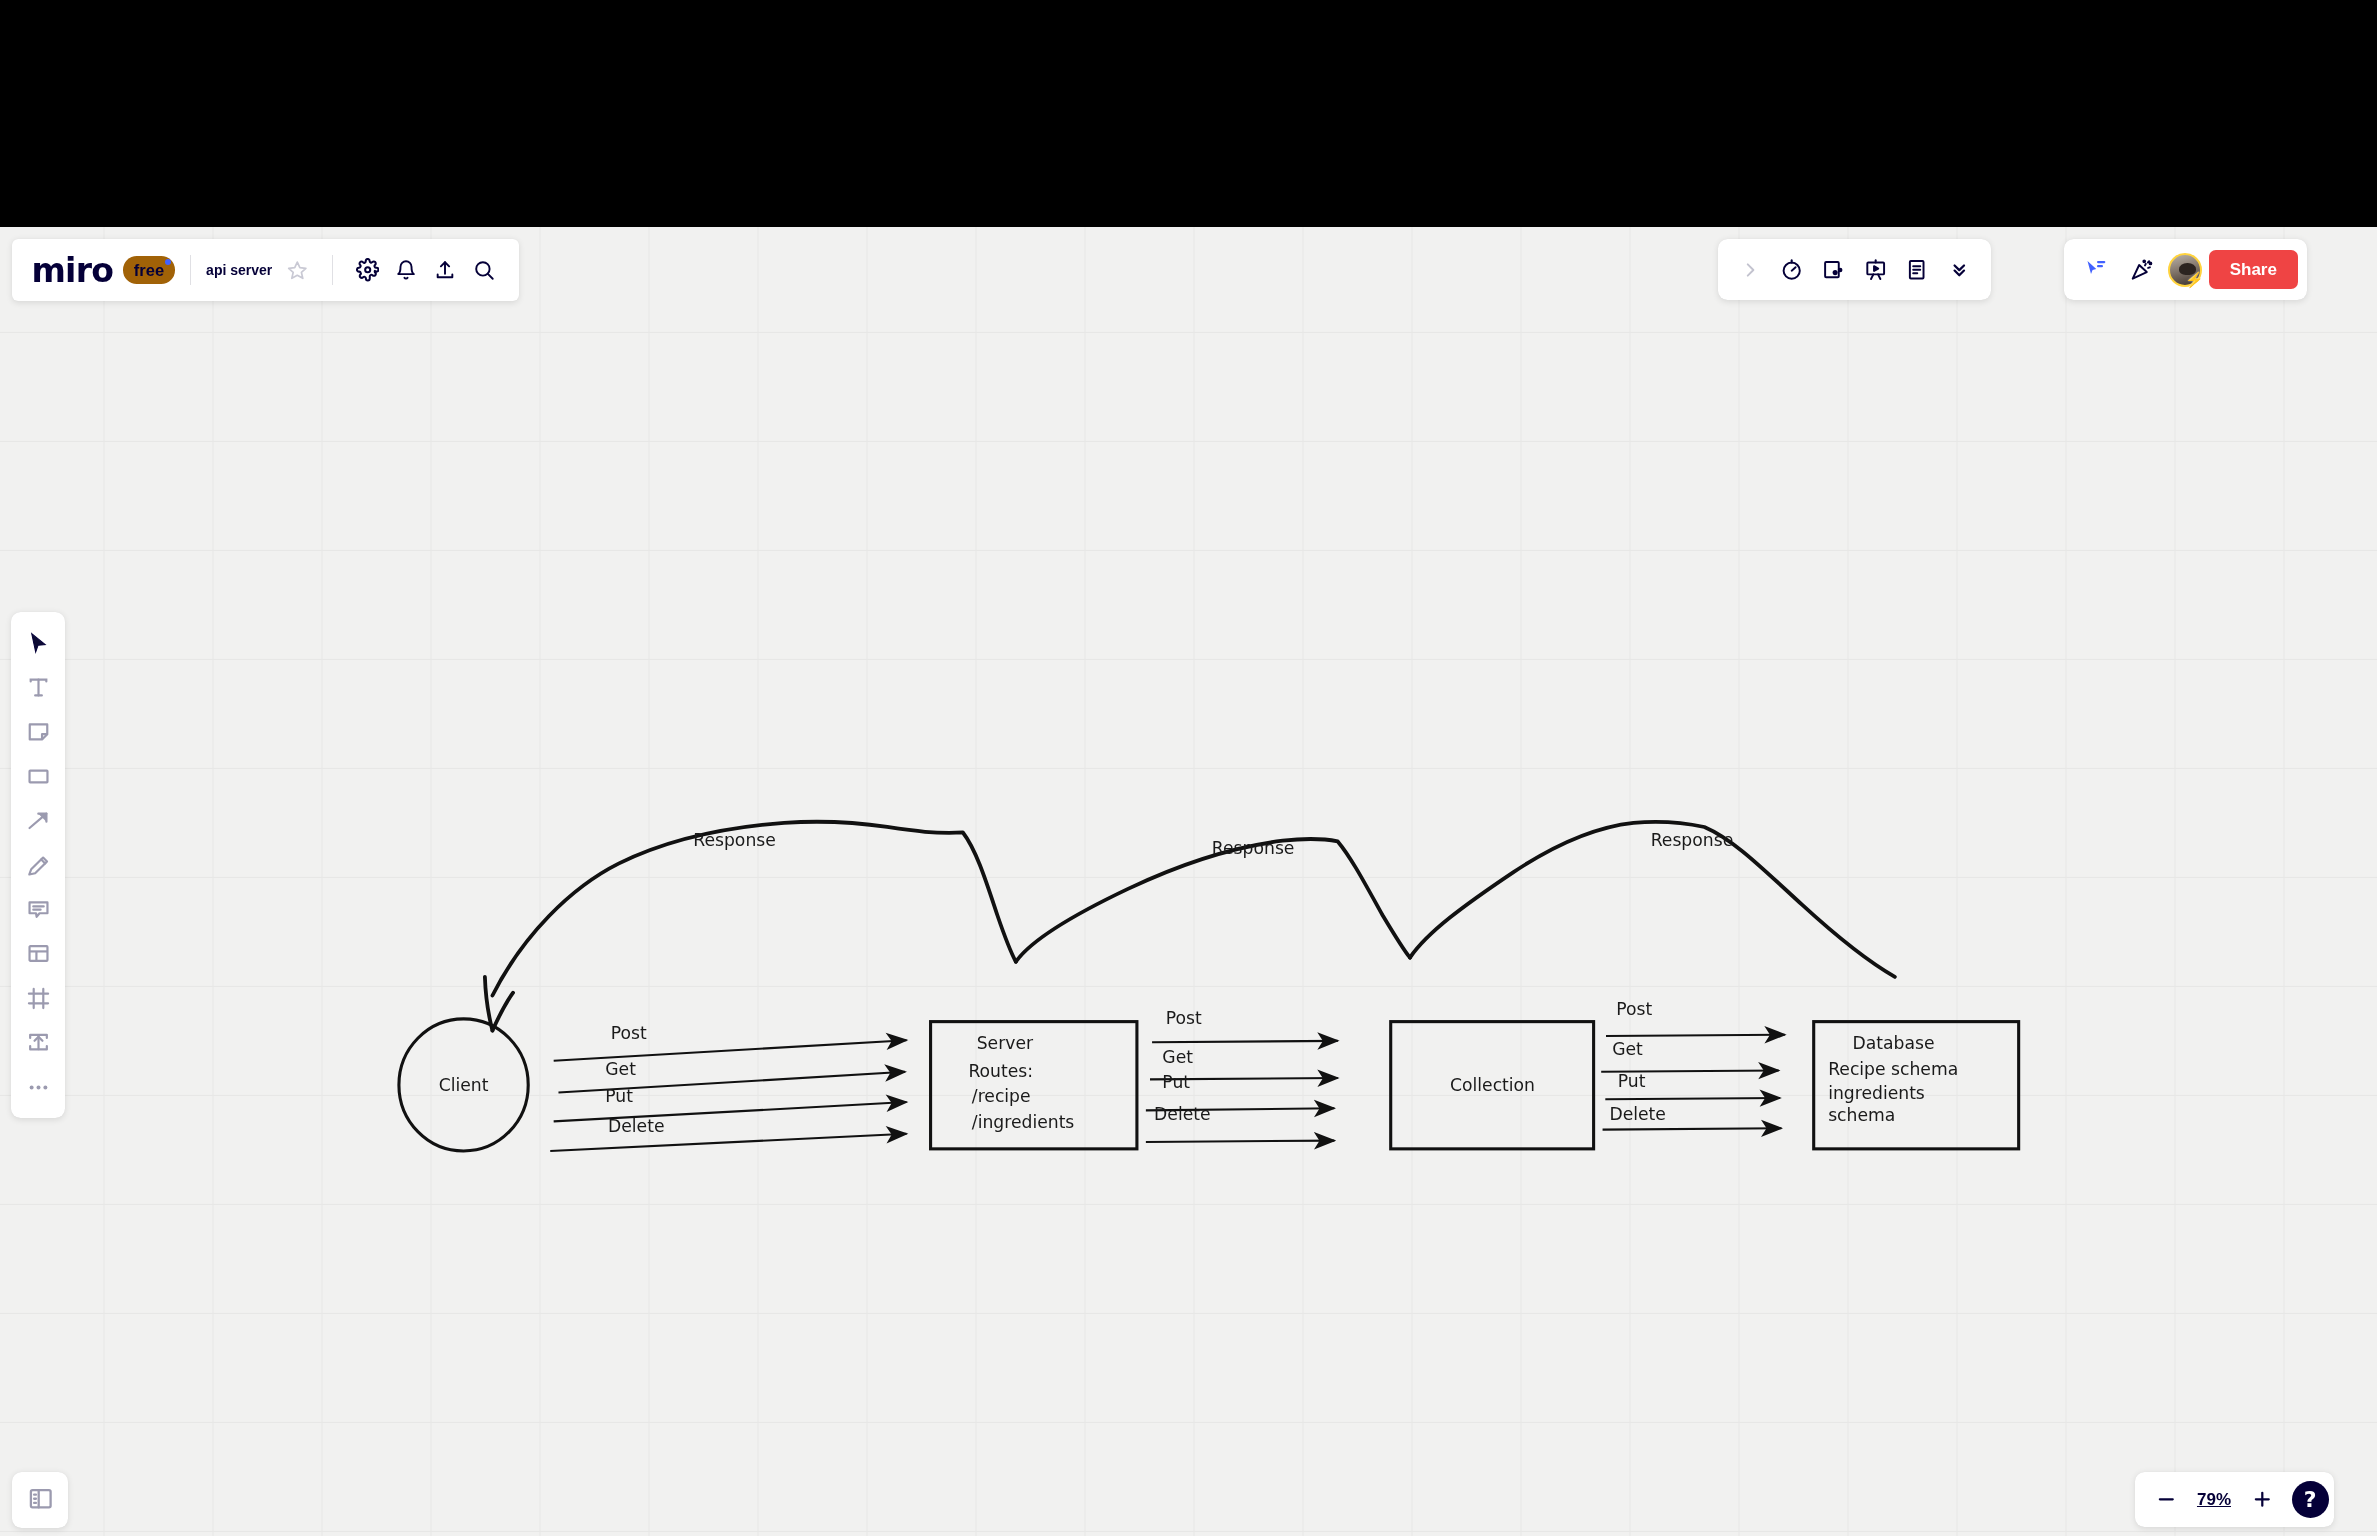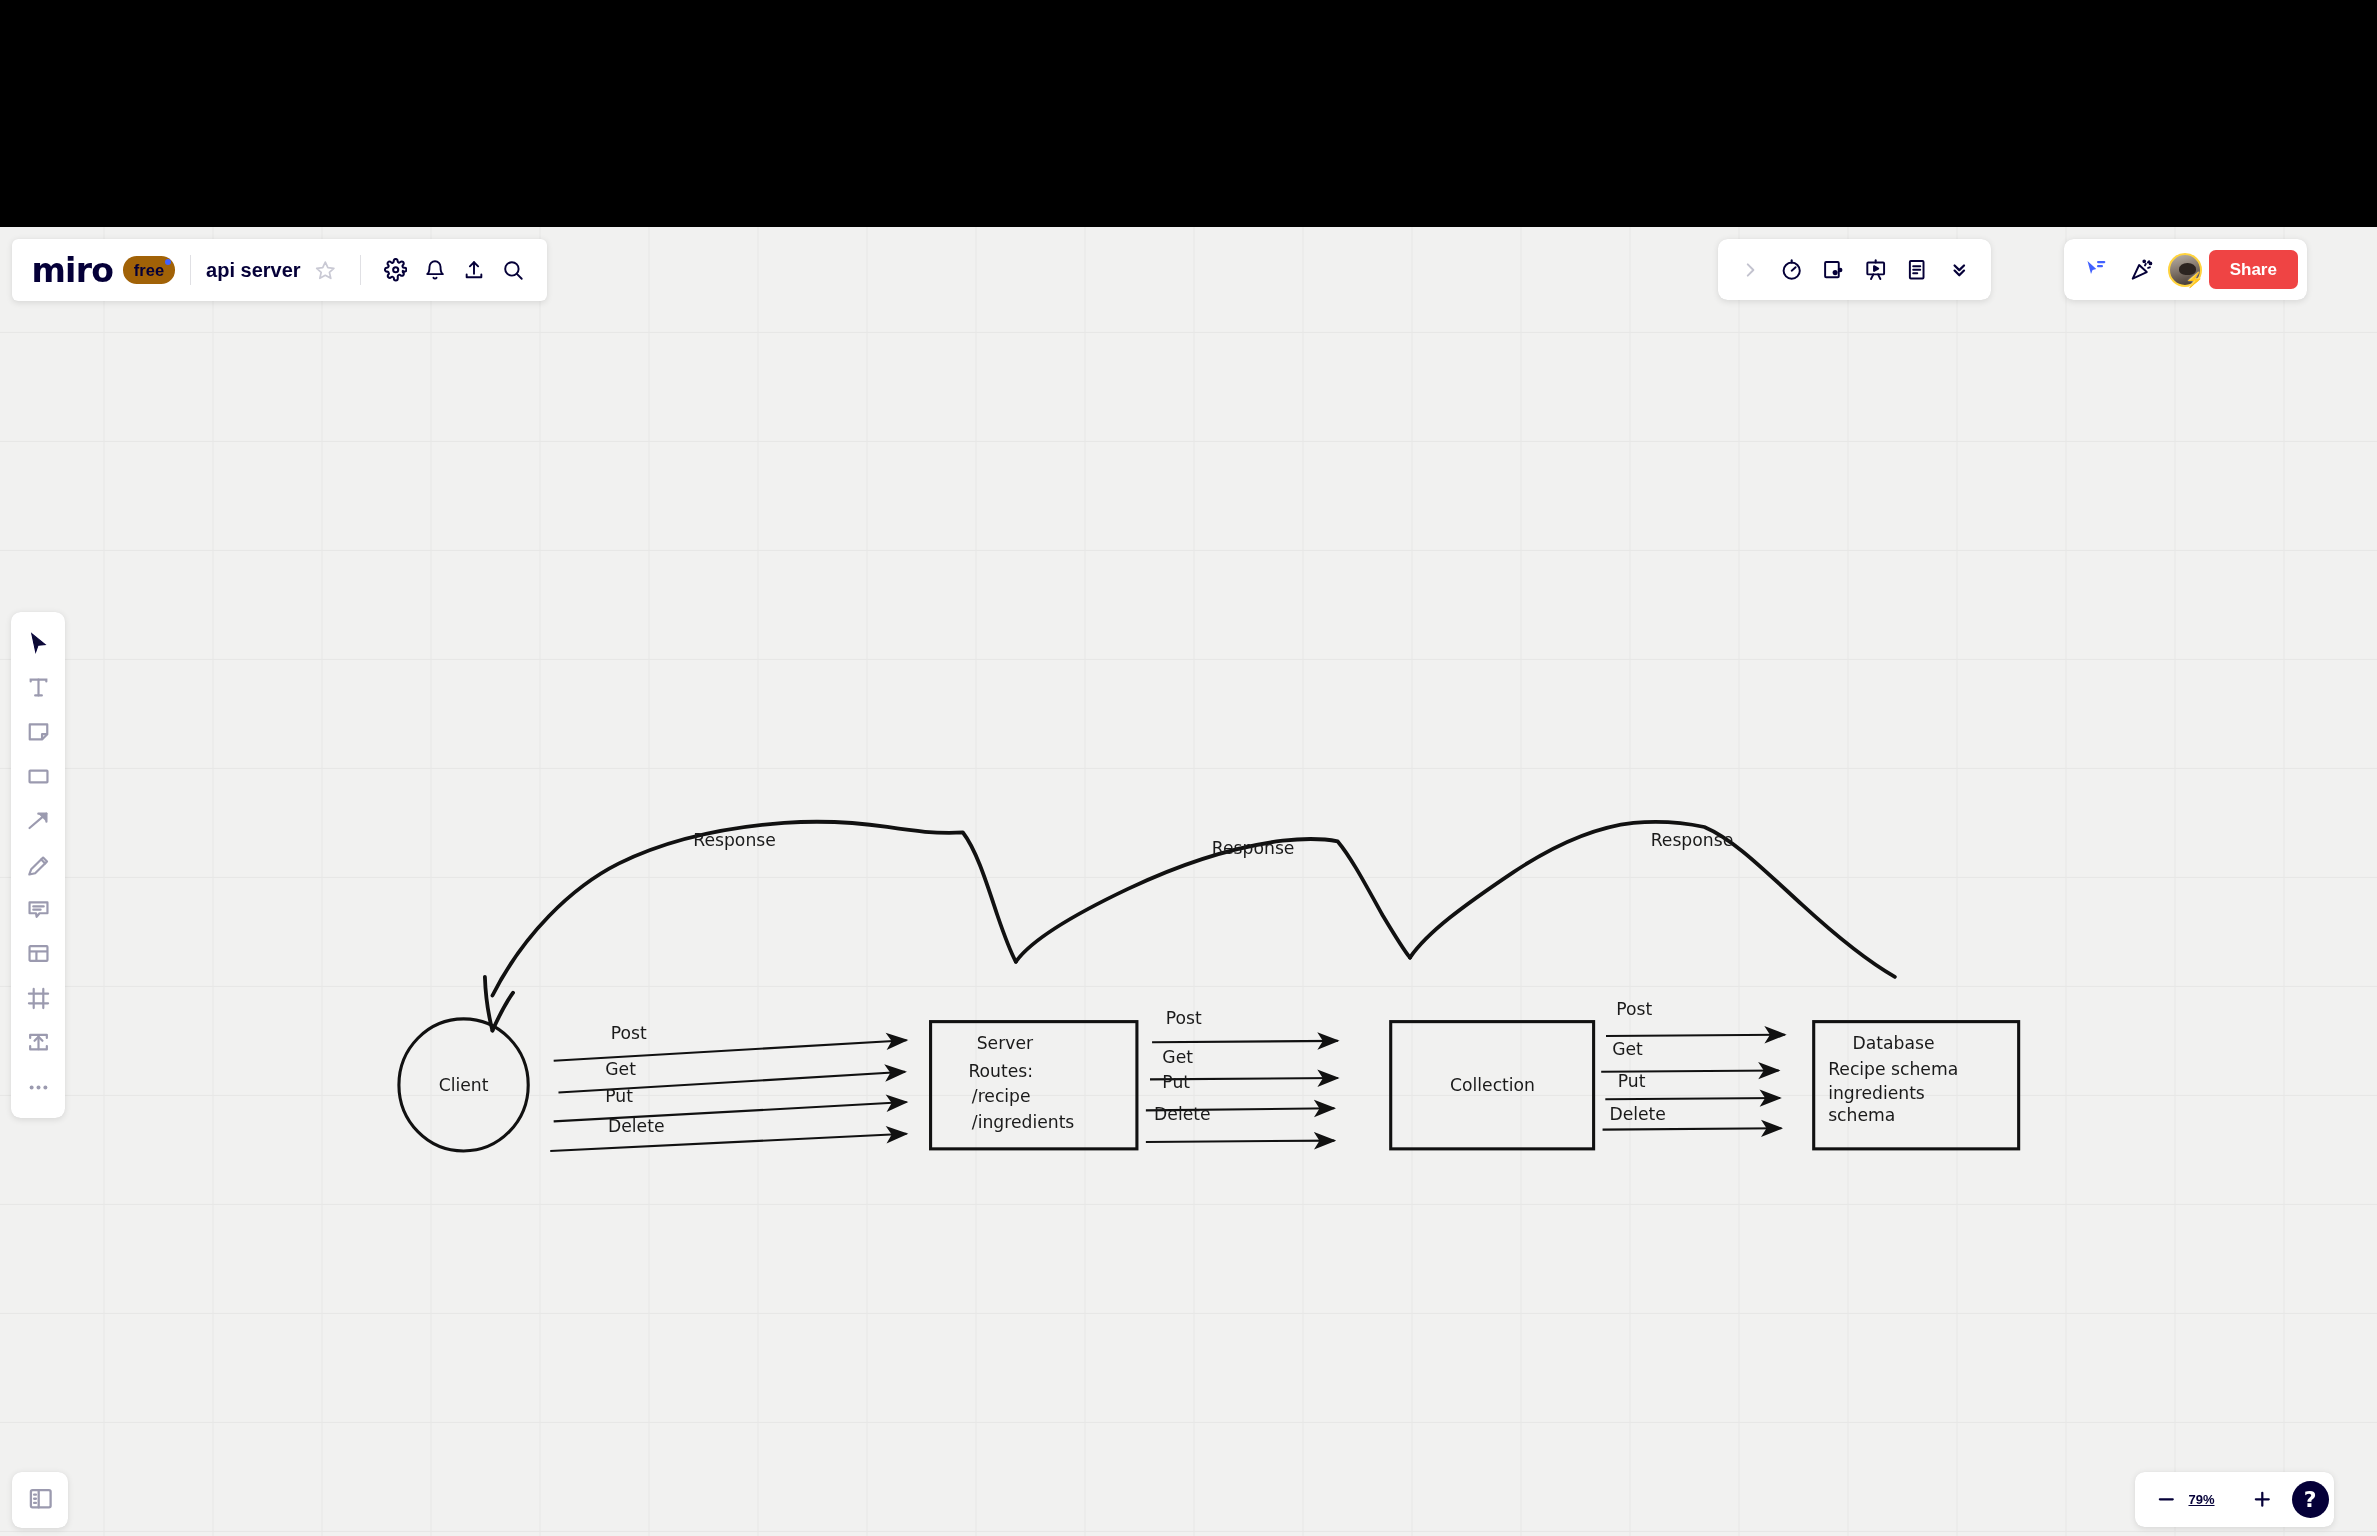--- a/index.html
+++ b/index.html
@@ -88,21 +88,21 @@
     border-radius: 50%;
     background: #4262ff;
   }
   .vdiv {
     width: 1px;
     height: 30px;
     background: #e0e0e4;
     margin: 0 15px;
   }
   .board-title {
-    font-size: 20px;
+    font-size: 14px;
     font-weight: 700;
     color: #050038;
     white-space: nowrap;
     text-align: right;
   }
   .icon-btn {
     width: 39px; height: 39px;
     display: flex;
     align-items: center;
     justify-content: center;
@@ -206,25 +206,25 @@
     gap: 4.1px;
   }
   .zoom-btn {
     width: 37px; height: 37px;
     display: flex; align-items: center; justify-content: center;
     border-radius: 5.5px;
     cursor: pointer;
     color: #050038;
   }
   .zoom-level {
-    font-size: 13px;
+    font-size: 17px;
     font-weight: 700;
     color: #050038;
     min-width: 51px;
-    text-align: left;
+    text-align: center;
     cursor: pointer;
     text-decoration: underline;
   }
   .help-btn {
     width: 37px; height: 37px;
     border-radius: 50%;
     background: #050038;
     color: #ffffff;
     font-size: 22px;
     font-weight: 700;

